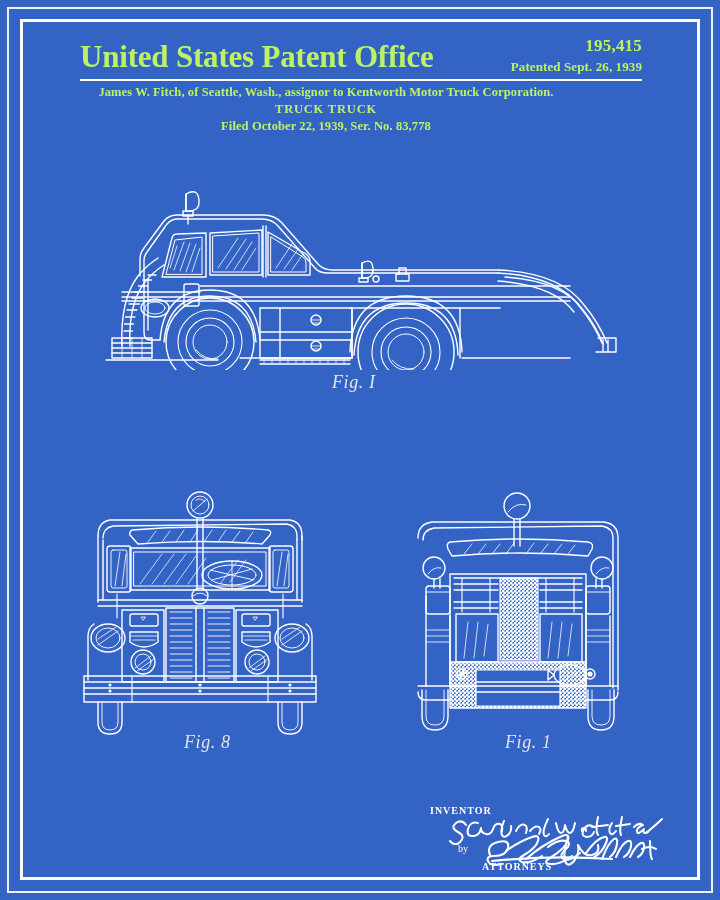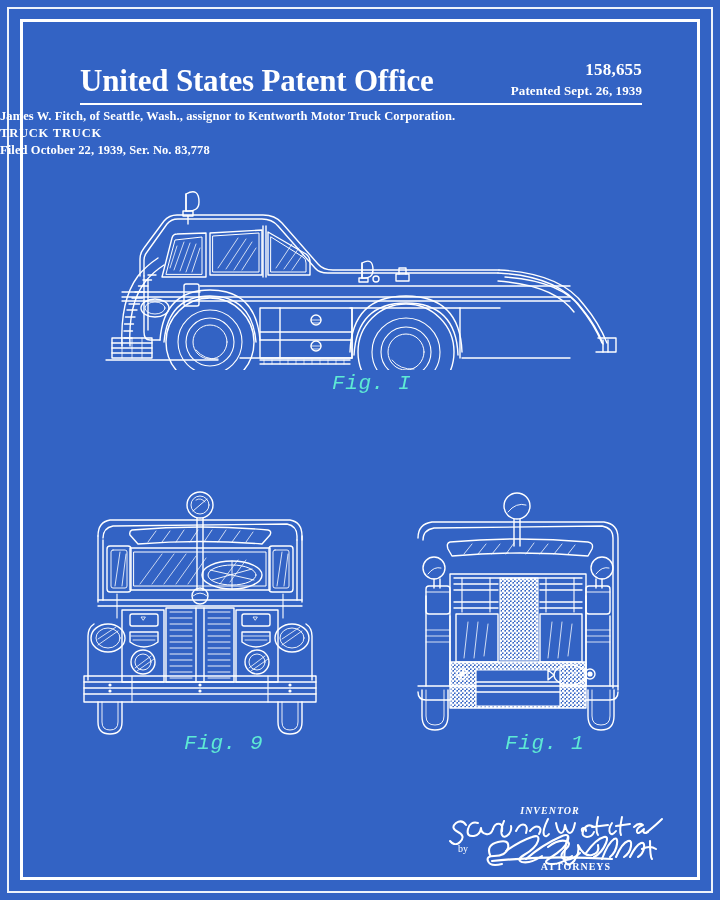--- a/index.html
+++ b/index.html
@@ -27,22 +27,21 @@
     left: 20px; top: 19px; right: 20px; bottom: 20px;
     border: 3px solid #ffffff;
     pointer-events: none;
   }
 
   
   .header {
     position: absolute;
     left: 0; top: 38px;
     width: 720px;
-    color: #ffffff;
-    margin-top: 24px;
+    color: #bef264;
   }
   .title-row {
     position: relative;
     height: 46px;
   }
   .patent-title {
     position: absolute;
     left: 80px; top: 0;
     font-size: 31px;
     font-weight: bold;
@@ -71,36 +70,37 @@
     position: absolute;
     left: 80px; right: 78px;
     top: 41px;
     height: 0;
     border-top: 2px solid #ffffff;
   }
   .sub-lines {
     position: absolute;
     left: 0; top: 46px;
     width: 652px;
+    text-align: center;
   }
   .sub-lines div {
     font-size: 12.5px;
     font-weight: bold;
     line-height: 17px;
     letter-spacing: 0.1px;
   }
   .sub-lines .invention-name { letter-spacing: 0.8px; }
 
   
   .fig-label {
     position: absolute;
-    color: #5eead4;
-    font-family: Liberation Mono, monospace;
+    color: #e5e5e5;
+    font-family: Liberation Serif, serif;
     font-style: italic;
-    font-size: 21px;
+    font-size: 18px;
     letter-spacing: 0.6px;
     white-space: nowrap;
   }
   #fig1-label { left: 332px; top: 372px; }
   #fig2-label { left: 184px; top: 732px; }
   #fig3-label { left: 505px; top: 732px; }
 
   
   .drawing {
     position: absolute;
@@ -115,31 +115,28 @@
     position: absolute;
     left: 430px; top: 805px;
     width: 240px;
     height: 72px;
     color: #ffffff;
   }
   .sig-inventor-label {
     position: absolute;
     left: 0; top: 0;
     width: 240px;
-    text-align: center;
     font-size: 10px;
     font-weight: bold;
     letter-spacing: 1px;
-    font-style: italic;
   }
   .sig-attorneys-label {
     position: absolute;
     left: 52px; top: 56px;
     width: 188px;
-    text-align: center;
     font-size: 10px;
     font-weight: bold;
     letter-spacing: 1px;
   }
   .sig-by {
     position: absolute;
     left: 28px; top: 38px;
     font-size: 10px;
     font-weight: normal;
     font-family: "Liberation Serif", serif;
@@ -166,21 +163,21 @@
 <body>
 
 <div id="page">
 
   <div class="frame-outer"></div>
   <div class="frame-inner"></div>
 
   <div class="header">
     <div class="title-row">
       <div class="patent-title">United States Patent Office</div>
-      <div class="patent-number">158,655</div>
+      <div class="patent-number">195,415</div>
       <div class="patent-date">Patented Sept. 26, 1939</div>
       <div class="rule"></div>
     </div>
     <div class="sub-lines">
       <div>James W. Fitch, of Seattle, Wash., assignor to Kentworth Motor Truck Corporation.</div>
       <div class="invention-name">TRUCK TRUCK</div>
       <div>Filed October 22, 1939, Ser. No. 83,778</div>
     </div>
   </div>
 
@@ -556,21 +553,21 @@
 
     <g>
       <path d="M32 200 L32 226 q0 14 13 14 q13 0 13 -14 L58 200"></path>
       <path d="M36 200 L36 226 q0 9 9 9 q9 0 9 -9 L54 200" stroke-width="0.9"></path>
       <path d="M198 200 L198 226 q0 14 13 14 q13 0 13 -14 L224 200"></path>
       <path d="M202 200 L202 226 q0 9 9 9 q9 0 9 -9 L220 200" stroke-width="0.9"></path>
     </g>
   </svg>
 
   <div class="fig-label" id="fig1-label">Fig. I</div>
-  <div class="fig-label" id="fig2-label">Fig. 9</div>
+  <div class="fig-label" id="fig2-label">Fig. 8</div>
   <div class="fig-label" id="fig3-label">Fig. 1</div>
 
   <div class="sig-block">
     <div class="sig-inventor-label">INVENTOR</div>
 
     <div class="sig-name">
       <svg width="222" height="30" viewBox="0 0 222 30" fill="none" stroke="#ffffff" stroke-width="2" stroke-linecap="round" stroke-linejoin="round">
         <path d="M18 10 q-4 -6 -10 -2 q-6 5 2 9 q8 4 2 10 q-5 5 -10 -1"></path>
         <path d="M30 8 q-8 -2 -10 6 q-2 8 6 7 q6 -1 7 -8 q0 5 5 6 q5 1 7 -5"></path>
         <path d="M45 14 q2 -6 7 -5 q3 1 2 7"></path>

